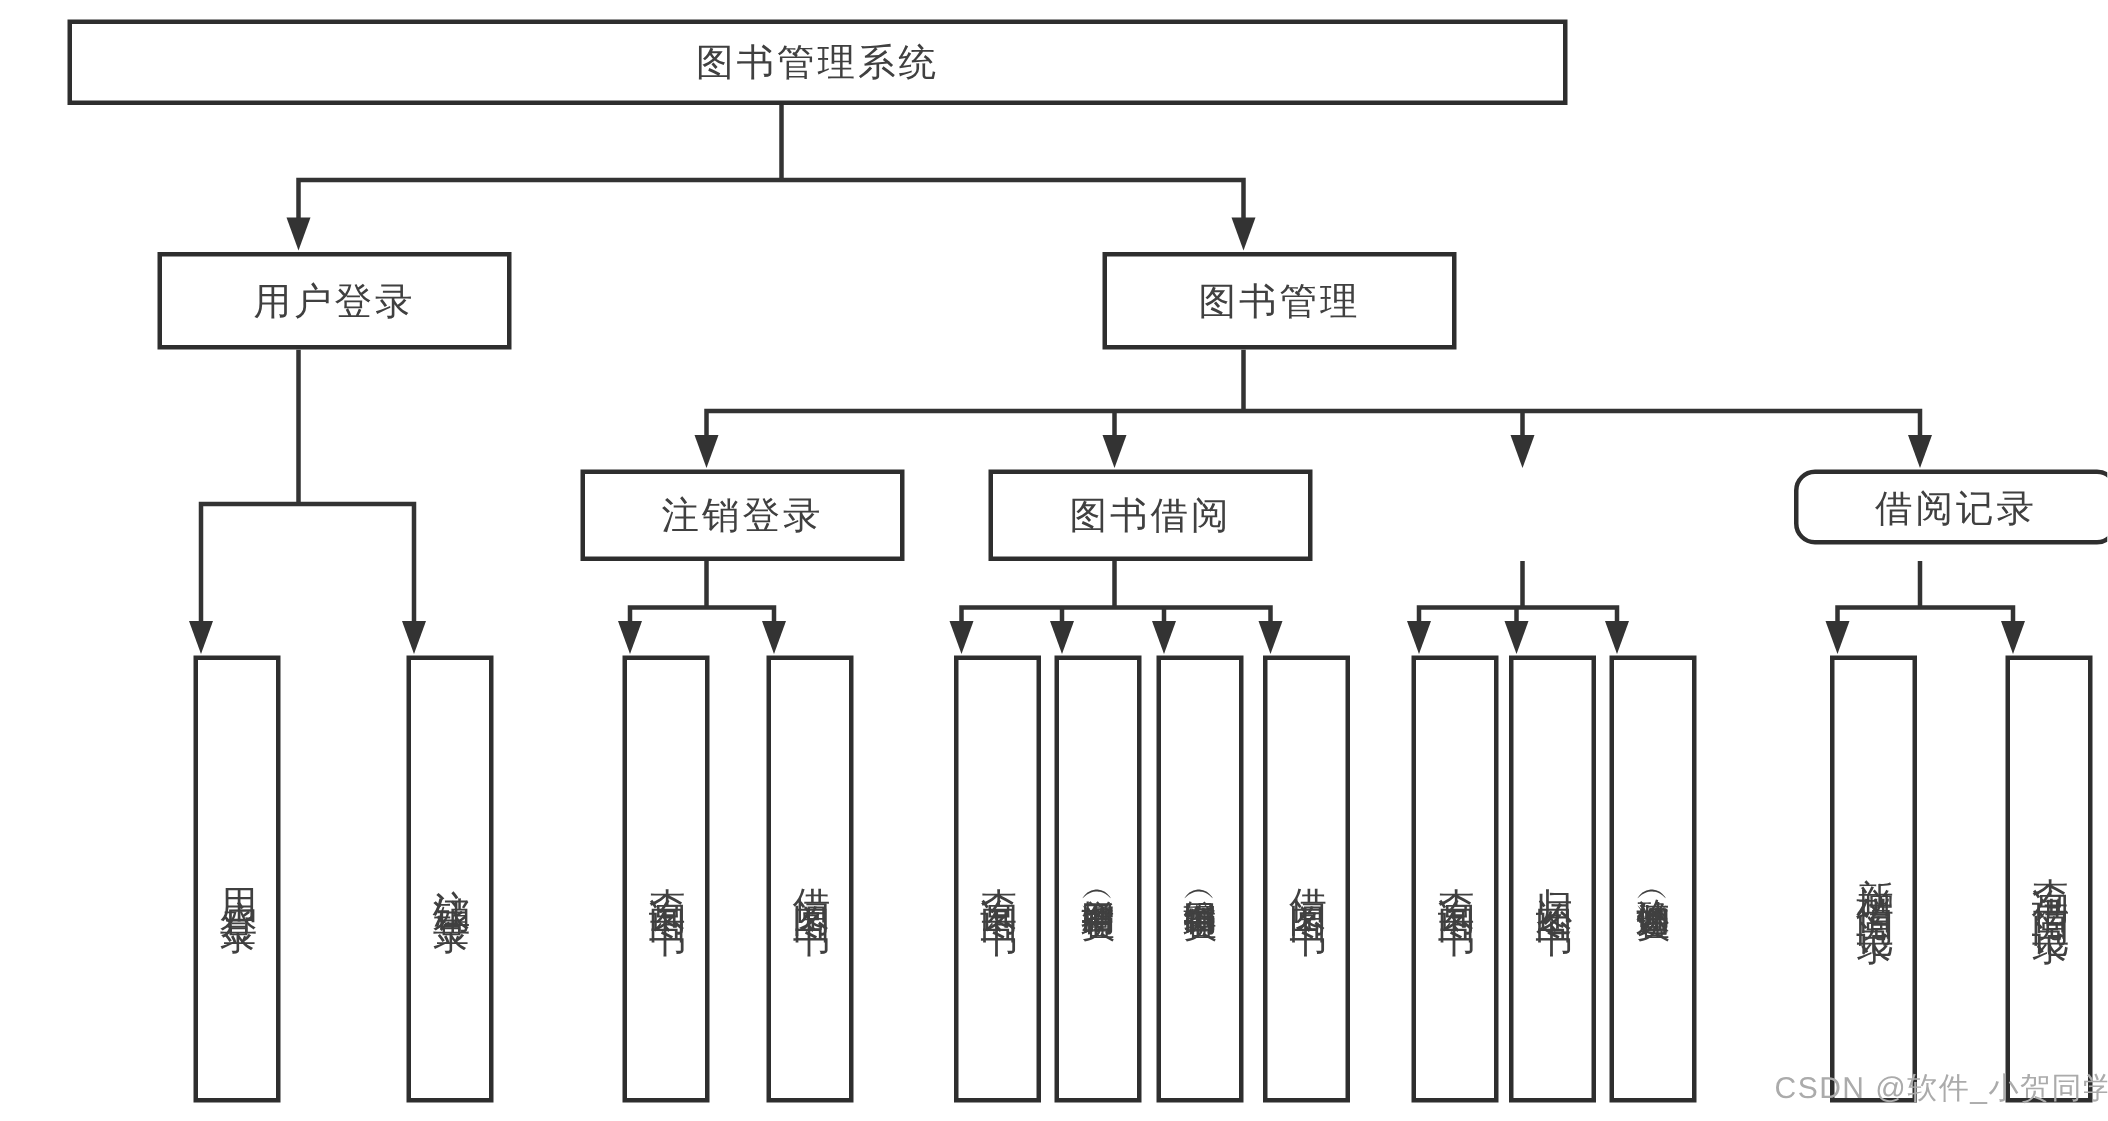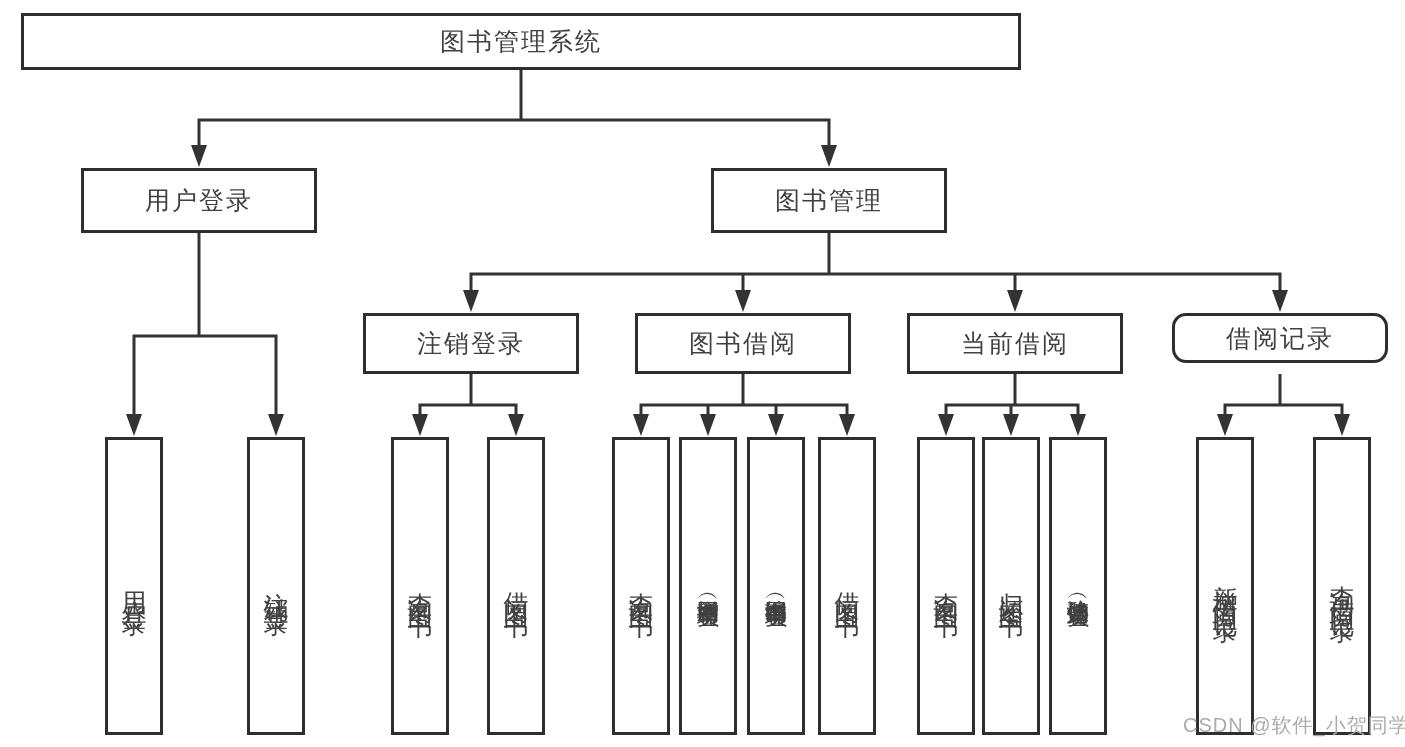--- a/index.html
+++ b/index.html
@@ -21,20 +21,21 @@
 
   .box {
     position: absolute;
     box-sizing: border-box;
     border: 3px solid #2e2e2e;
     background: #ffffff;
     display: flex;
     align-items: center;
     justify-content: center;
     color: #404040;
+    margin-left: 24px;
   }
 
   .hlabel {
     font-size: 25px;
     letter-spacing: 2px;
     white-space: nowrap;
   }
 
   
   .box.v { width: 58px; top: 437px; height: 298px; }
@@ -120,23 +121,20 @@
   <div class="box" style="left:711px; top:168px; width:236px; height:65px;align-items:center;">
     <span class="hlabel">图书管理</span>
   </div>
 
   <div class="box" style="left:363px; top:313px; width:216px; height:61px;">
     <span class="hlabel">注销登录</span>
   </div>
   <div class="box" style="left:635px; top:313px; width:216px; height:61px;align-items:center;">
     <span class="hlabel">图书借阅</span>
   </div>
-  <div class="box" style="left:907px; top:313px; width:216px; height:61px;">
-    <span class="hlabel">当前借阅</span>
-  </div>
   <div class="box" style="left:1172px; top:313px; width:216px; height:50px;border-radius:14px;">
     <span class="hlabel">借阅记录</span>
   </div>
 
   <div class="box v" style="left:105px;">
     <span class="vlabel">用户登录</span>
   </div>
   <div class="box v" style="left:247px;">
     <span class="vlabel">注销登录</span>
   </div>

